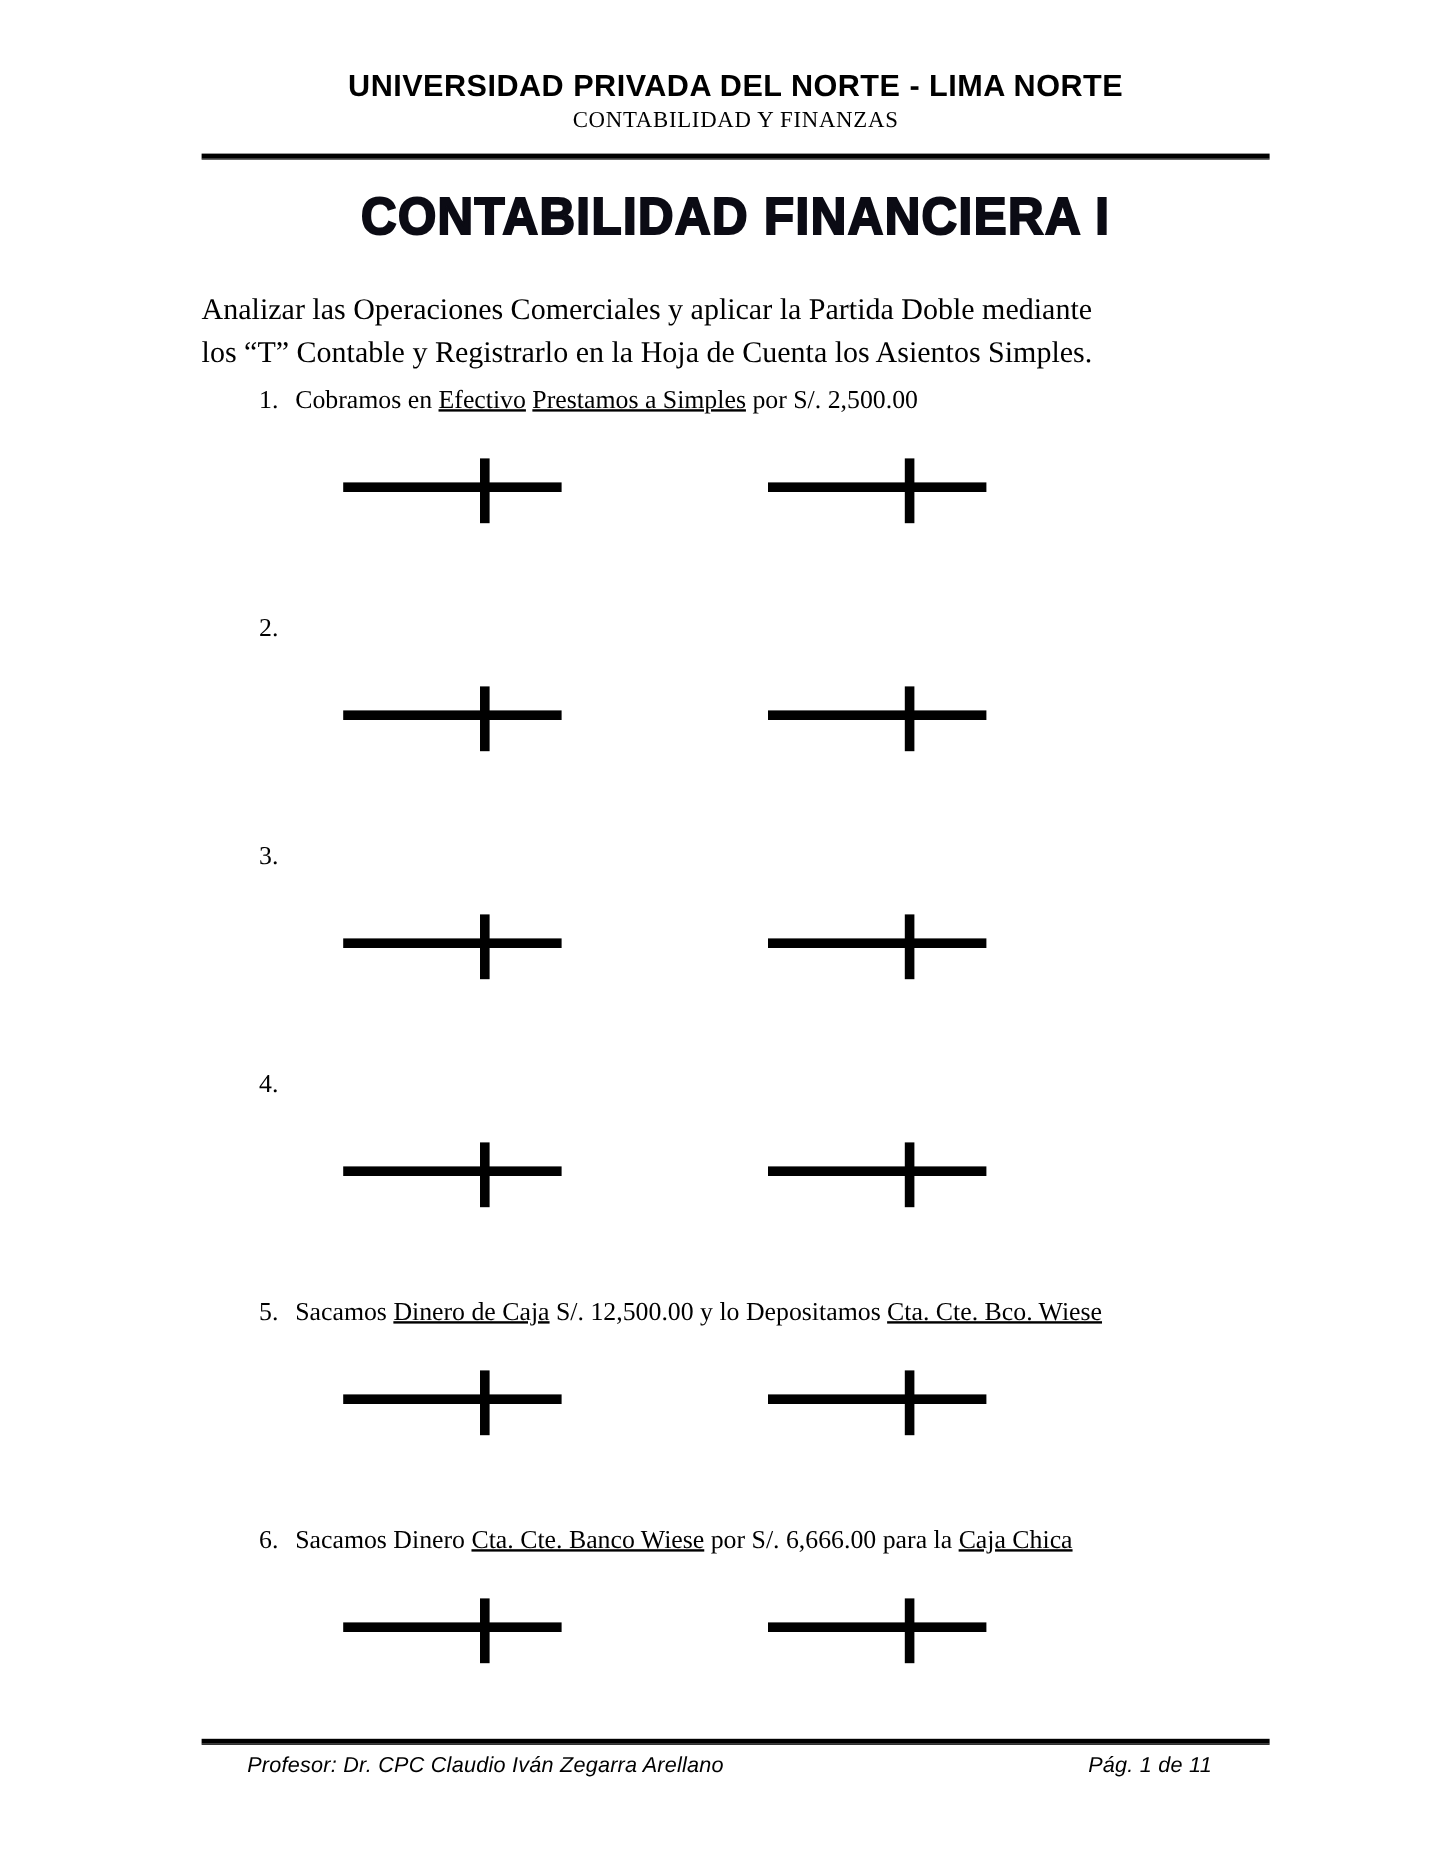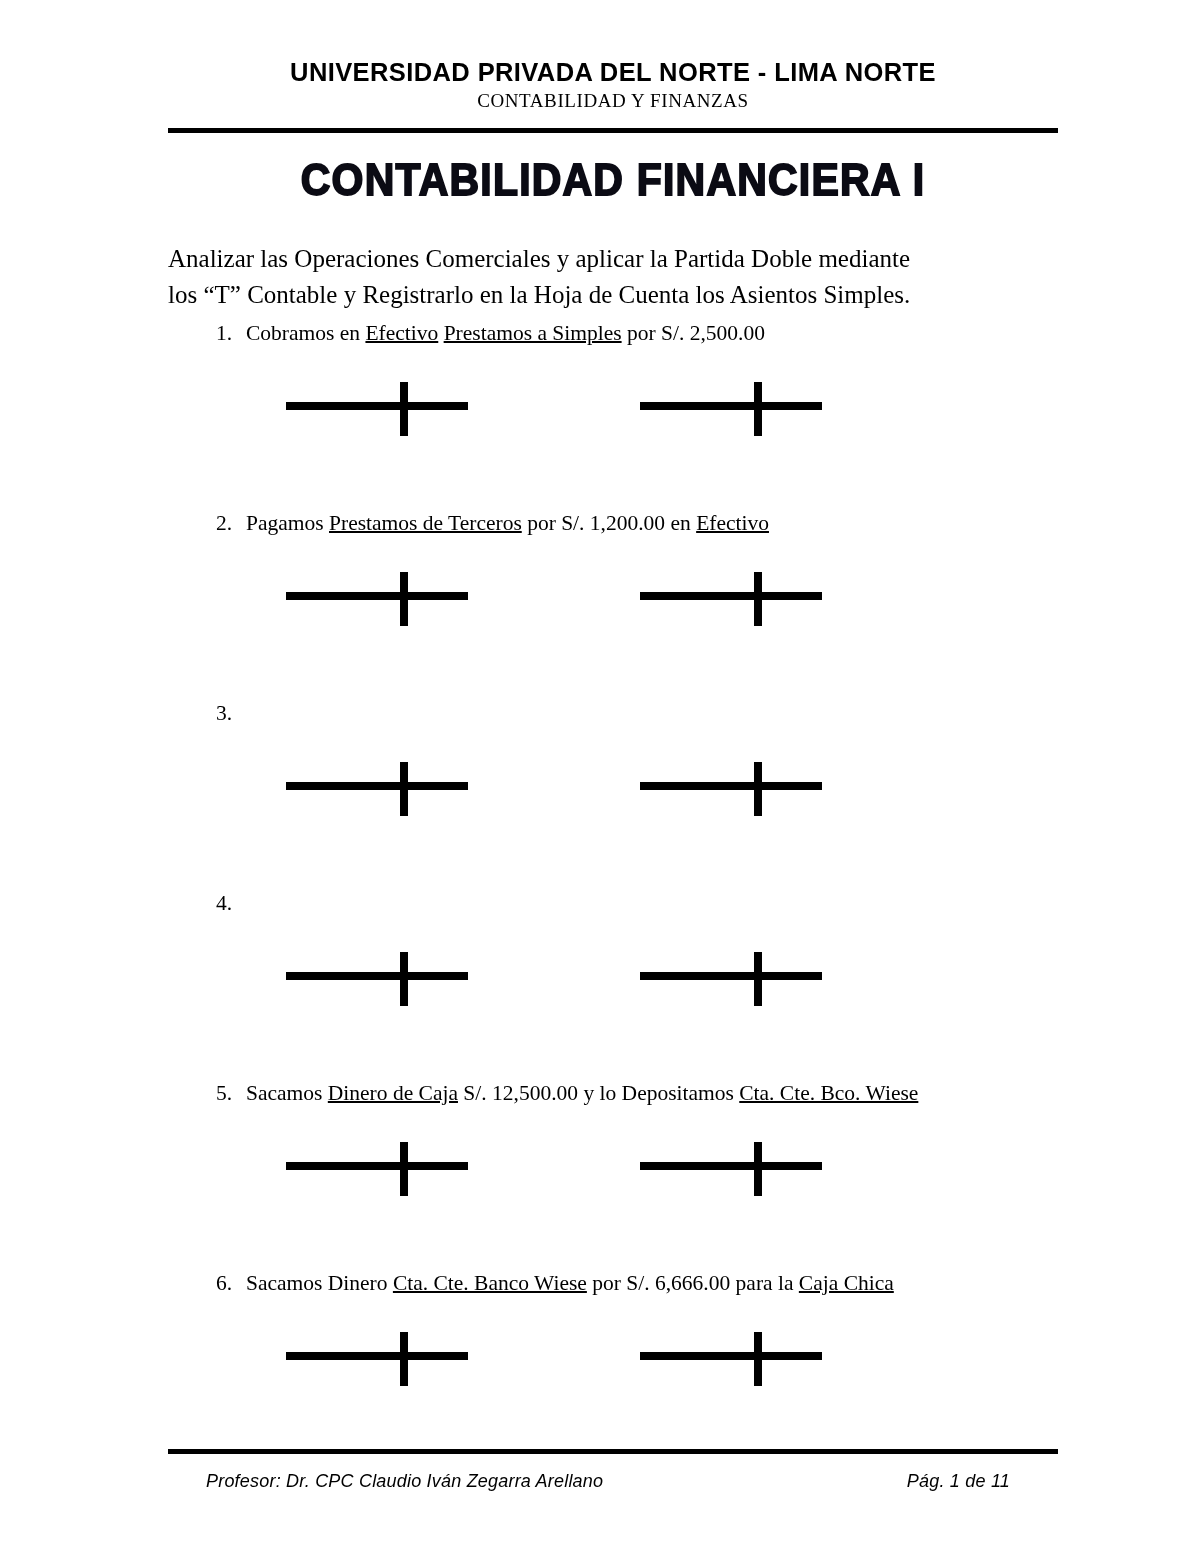--- a/index.html
+++ b/index.html
@@ -164,21 +164,20 @@
     height: 0;
     border-top: 4px solid #000;
     border-bottom: 1px solid #000;
   }
   .doc-footer {
     position: absolute;
     left: 168px;
     top: 1461px;
     width: 890px;
     height: 34px;
-    margin-top: 10px;
   }
   .footer-left {
     position: absolute;
     left: 38px;
     top: 0;
     font-family: "Liberation Sans", "DejaVu Sans", sans-serif;
     font-style: italic;
     font-size: 18px;
     letter-spacing: 0.2px;
     white-space: nowrap;
@@ -222,21 +221,20 @@
           </div>
           <div class="t-account right">
             <div class="t-bar-h"></div>
             <div class="t-bar-v"></div>
           </div>
         </div>
       </div>
       <div class="item">
         <div class="item-line">
           <span class="item-num">2.</span>
-          <span class="item-text"><span>Pagamos </span><span class="u">Prestamos de Terceros</span><span> por S/. 1,200.00 en </span><span class="u">Efectivo</span></span>
         </div>
         <div class="t-row">
           <div class="t-account left">
             <div class="t-bar-h"></div>
             <div class="t-bar-v"></div>
           </div>
           <div class="t-account right">
             <div class="t-bar-h"></div>
             <div class="t-bar-v"></div>
           </div>

